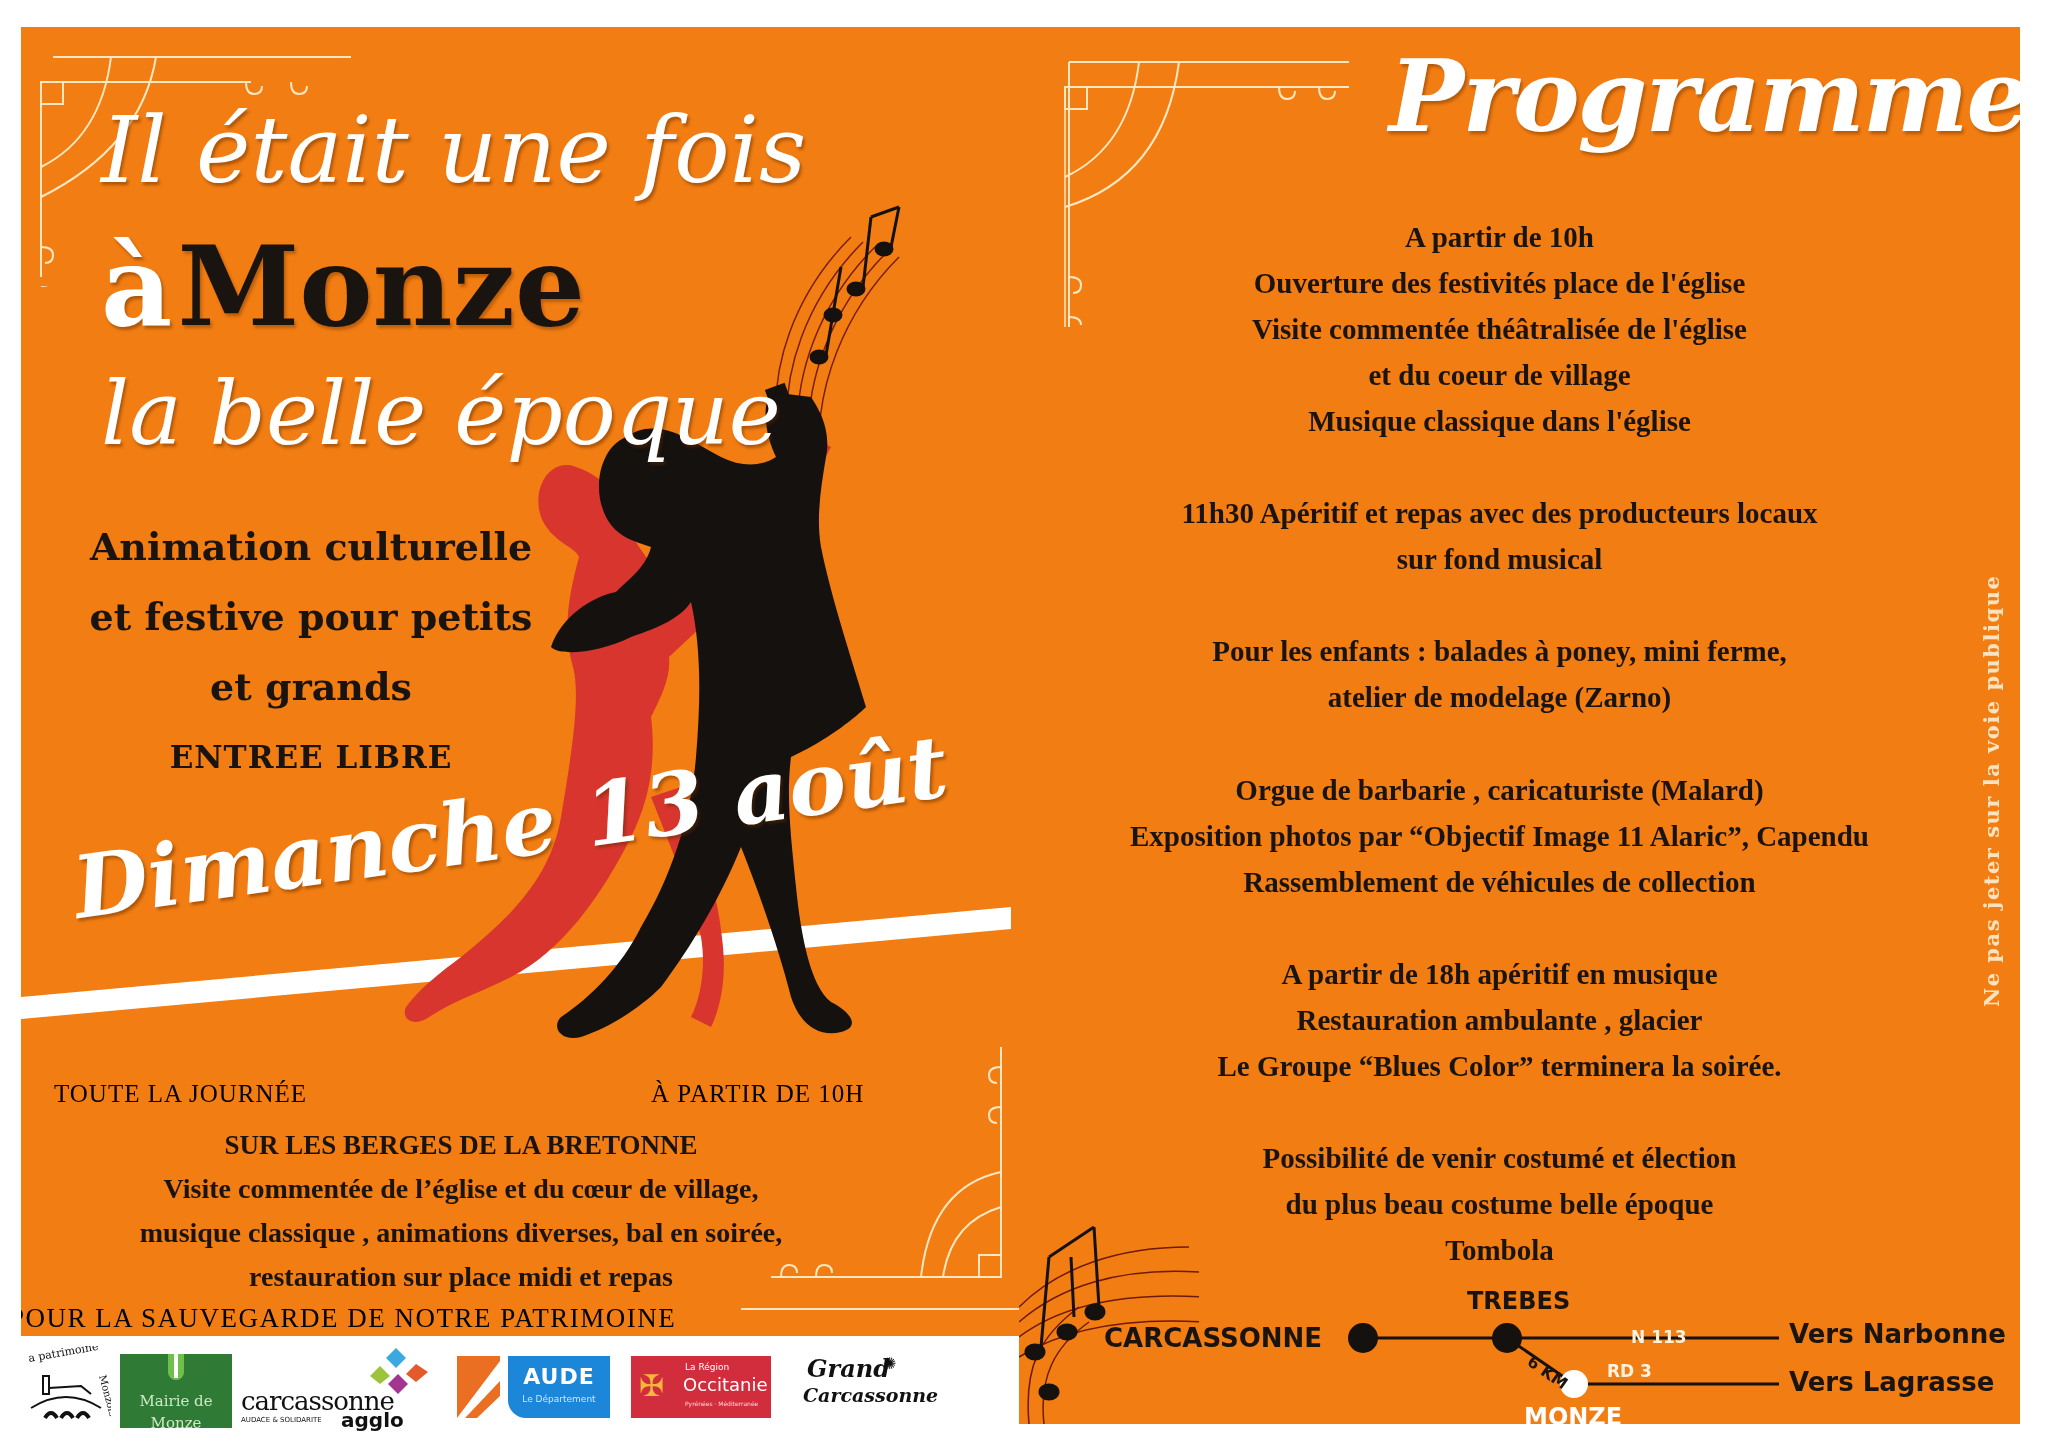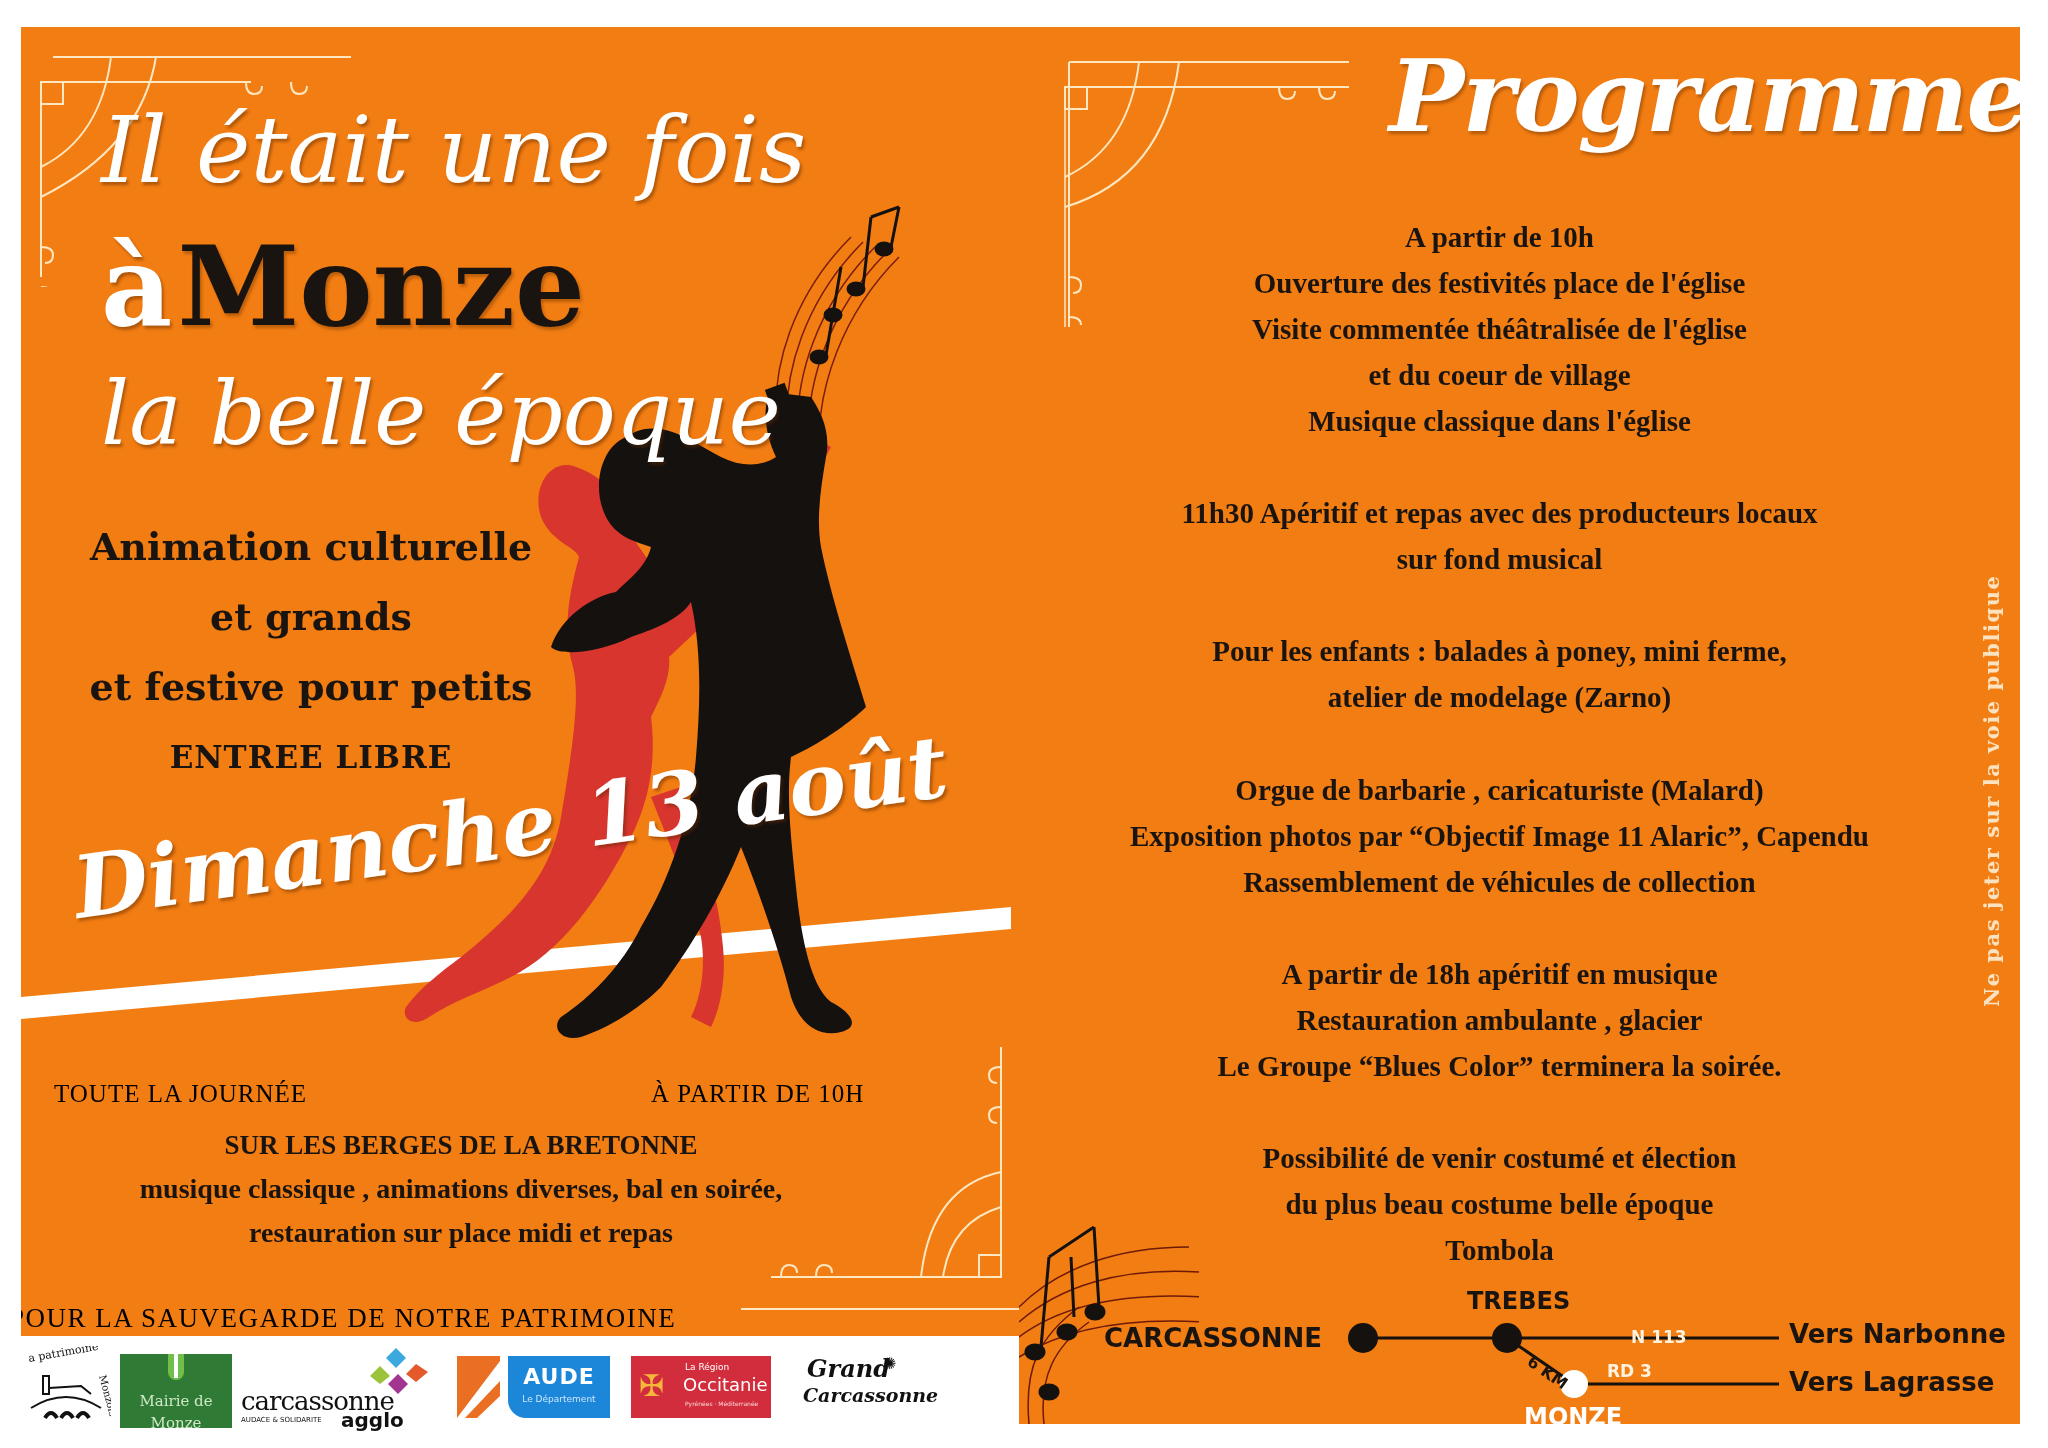--- a/index.html
+++ b/index.html
@@ -86,32 +86,33 @@
 
   <div class="abs script" style="left:80px;top:70px;font-size:92px;">Il était une fois</div>
   <div class="abs" style="left:80px;top:195px;white-space:nowrap;">
     <span class="black-serif" style="color:#ffffff;font-size:110px;text-shadow:2px 3px 3px rgba(90,40,0,0.45);">à</span>
     <span class="black-serif" style="font-size:110px;text-shadow:2px 3px 3px rgba(90,40,0,0.35);">Monze</span>
   </div>
   <div class="abs script" style="left:80px;top:335px;font-size:88px;">la belle époque</div>
 
   <div class="abs center-block" style="left:10px;top:485px;width:560px;">
     <div class="black-serif" style="font-size:38px;line-height:70px;">Animation culturelle</div>
+    <div class="black-serif" style="font-size:38px;line-height:70px;">et festive pour petits</div>
     <div class="black-serif" style="font-size:38px;line-height:70px;">et grands</div>
-    <div class="black-serif" style="font-size:38px;line-height:70px;">et festive pour petits</div>
     <div class="black-serif" style="font-size:31px;line-height:70px;letter-spacing:1px;">ENTREE LIBRE</div>
   </div>
 
   <div class="abs script" style="left:60px;top:810px;font-size:86px;font-weight:bold;font-family:'DejaVu Serif',serif;transform:rotate(-8deg);transform-origin:left bottom;">Dimanche 13 août</div>
 
   <div class="abs white-caps" style="left:33px;top:1053px;font-size:25px;">TOUTE LA JOURNÉE</div>
   <div class="abs white-caps" style="left:630px;top:1053px;font-size:25px;">À PARTIR DE 10H</div>
 
   <div class="abs center-block" style="left:0;top:1096px;width:880px;">
     <div style="font-family:'Liberation Serif',serif;font-weight:bold;font-size:27px;line-height:44px;color:#1a1410;">SUR LES BERGES DE LA BRETONNE</div>
+    <div style="font-family:'Liberation Serif',serif;font-weight:bold;font-size:28px;line-height:44px;color:#1a1410;">Visite commentée de l’église et du cœur de village,</div>
     <div style="font-family:'Liberation Serif',serif;font-weight:bold;font-size:28px;line-height:44px;color:#1a1410;">musique classique , animations diverses,  bal en soirée,</div>
     <div style="font-family:'Liberation Serif',serif;font-weight:bold;font-size:28px;line-height:44px;color:#1a1410;">restauration sur place midi et repas</div>
   </div>
 
   <div class="abs white-caps" style="left:-12px;top:1276px;font-size:27px;letter-spacing:1.5px;">POUR LA SAUVEGARDE DE NOTRE PATRIMOINE</div>
 </div>
 
 <div class="logos">
 
   <div class="logo" style="left:0;top:10px;width:90px;height:80px;">

